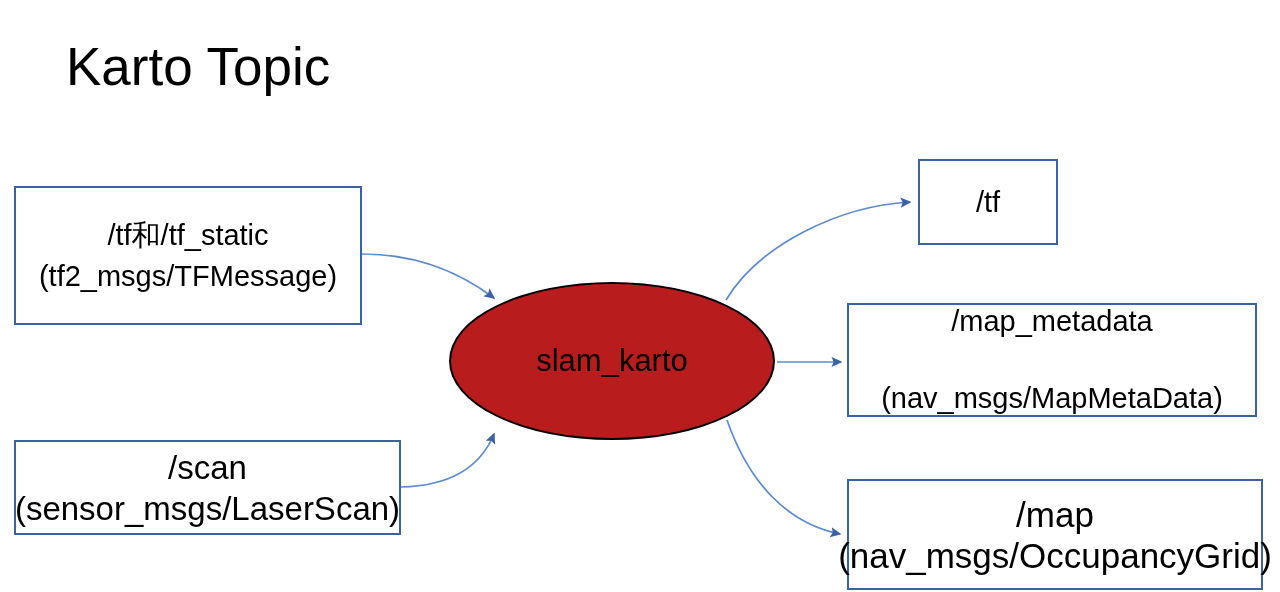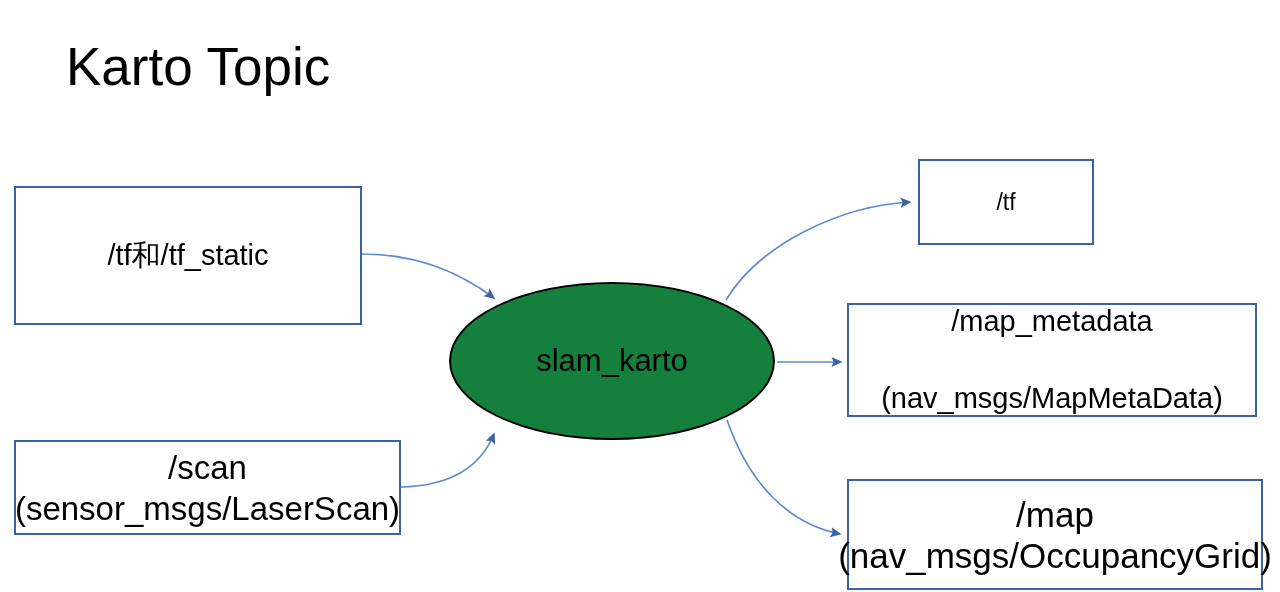--- a/index.html
+++ b/index.html
@@ -56,23 +56,23 @@
     left: 14px;
     top: 424px;
     width: 387px;
     height: 95px;
     font-size: 33px;
     line-height: 41px;
   }
   #box-tf-output {
     left: 918px;
     top: 143px;
-    width: 176px;
+    width: 140px;
     height: 86px;
-    font-size: 23px;
+    font-size: 29px;
     line-height: 41px;
   }
   #box-map-metadata {
     left: 847px;
     top: 287px;
     width: 410px;
     height: 114px;
     font-size: 29px;
     line-height: 41px;
     gap: 36px;
@@ -88,21 +88,21 @@
   
   #node-ellipse {
     position: absolute;
     left: 449px;
     top: 266px;
     width: 326px;
     height: 158px;
     box-sizing: border-box;
     border: 2.5px solid #000000;
     border-radius: 50%;
-    background: #15803d;
+    background: #b91c1c;
     display: flex;
     align-items: center;
     justify-content: center;
     font-size: 31px;
     color: #000000;
     white-space: nowrap;
   }
   
   #arrows {
     position: absolute;
@@ -115,20 +115,21 @@
 </style>
 </head>
 <body>
 
 <div id="slide">
 
   <div id="title">Karto Topic</div>
 
   <div class="node-box" id="box-tf-input">
     <span class="line">/tf和/tf_static</span>
+    <span class="line">(tf2_msgs/TFMessage)</span>
   </div>
 
   <div class="node-box" id="box-scan-input">
     <span class="line">/scan</span>
     <span class="line">(sensor_msgs/LaserScan)</span>
   </div>
 
   <div id="node-ellipse">
     <span>slam_karto</span>
   </div>

